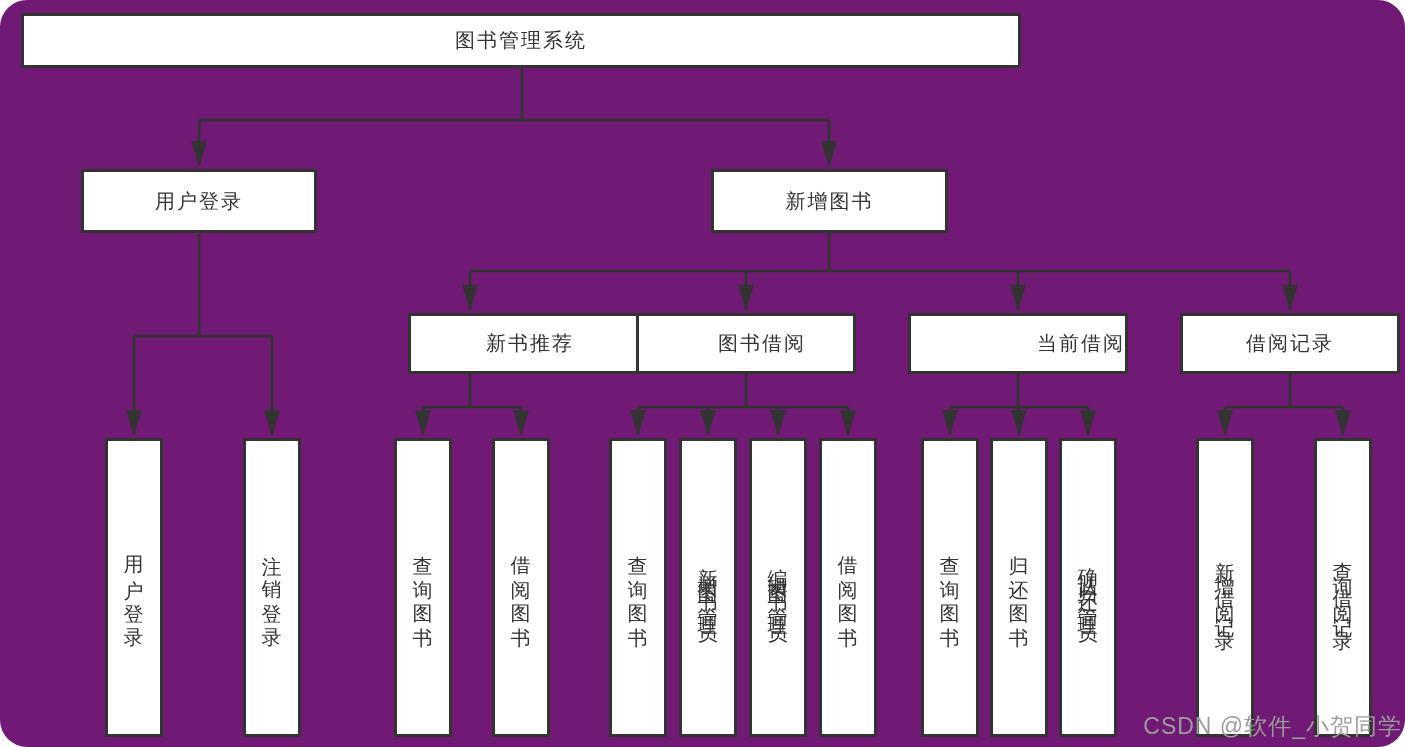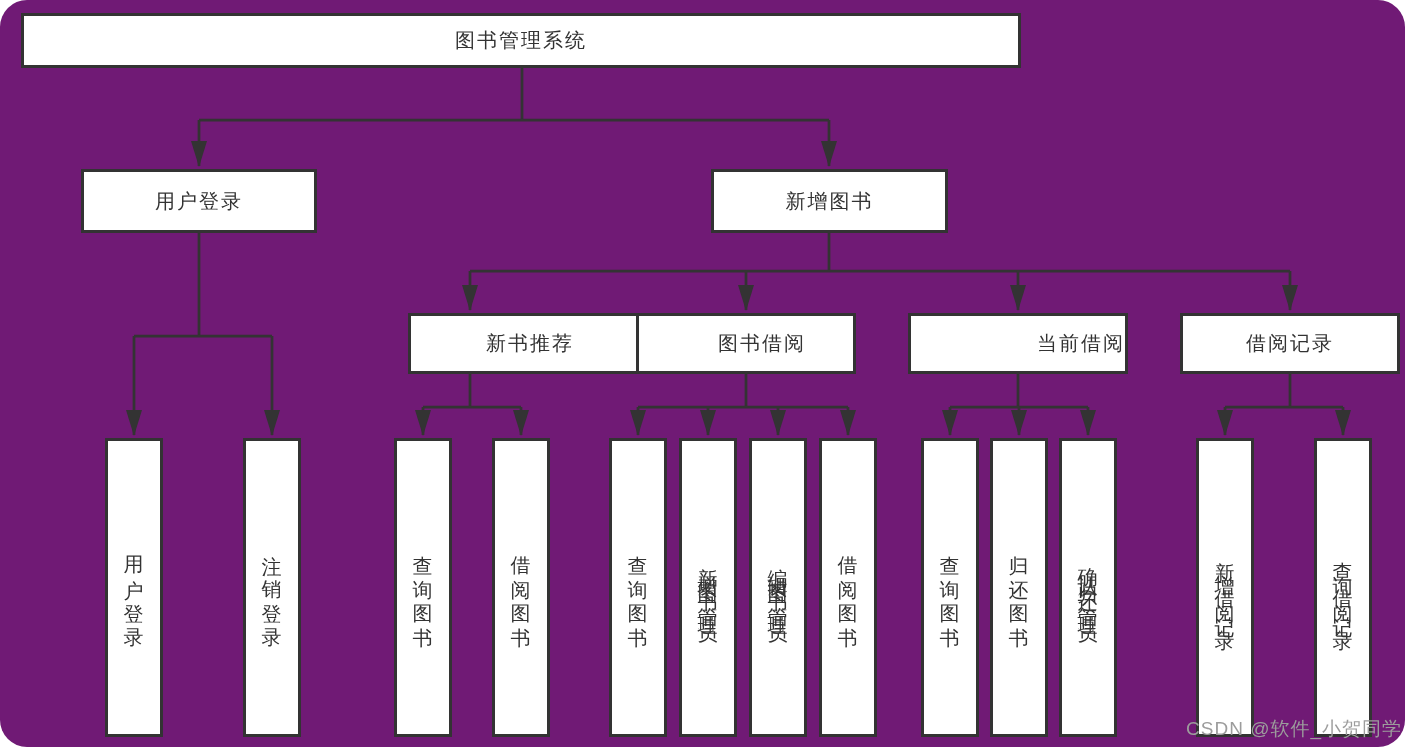--- a/index.html
+++ b/index.html
@@ -34,21 +34,21 @@
     font-size:20px;
     letter-spacing:8px;
     line-height:1;
   }
   .leaf span.sp-short{letter-spacing:24px;}
   .leaf span.sp-mid{letter-spacing:14px;}
   .watermark{
     position:absolute;
     right:3px;
     bottom:5px;
-    font-size:19px;
+    font-size:23px;
     color:#9c9c9c;
     letter-spacing:1px;
     z-index:3;
     white-space:nowrap;
   }
 </style>
 </head>
 <body>
 
 <div class="canvas">

